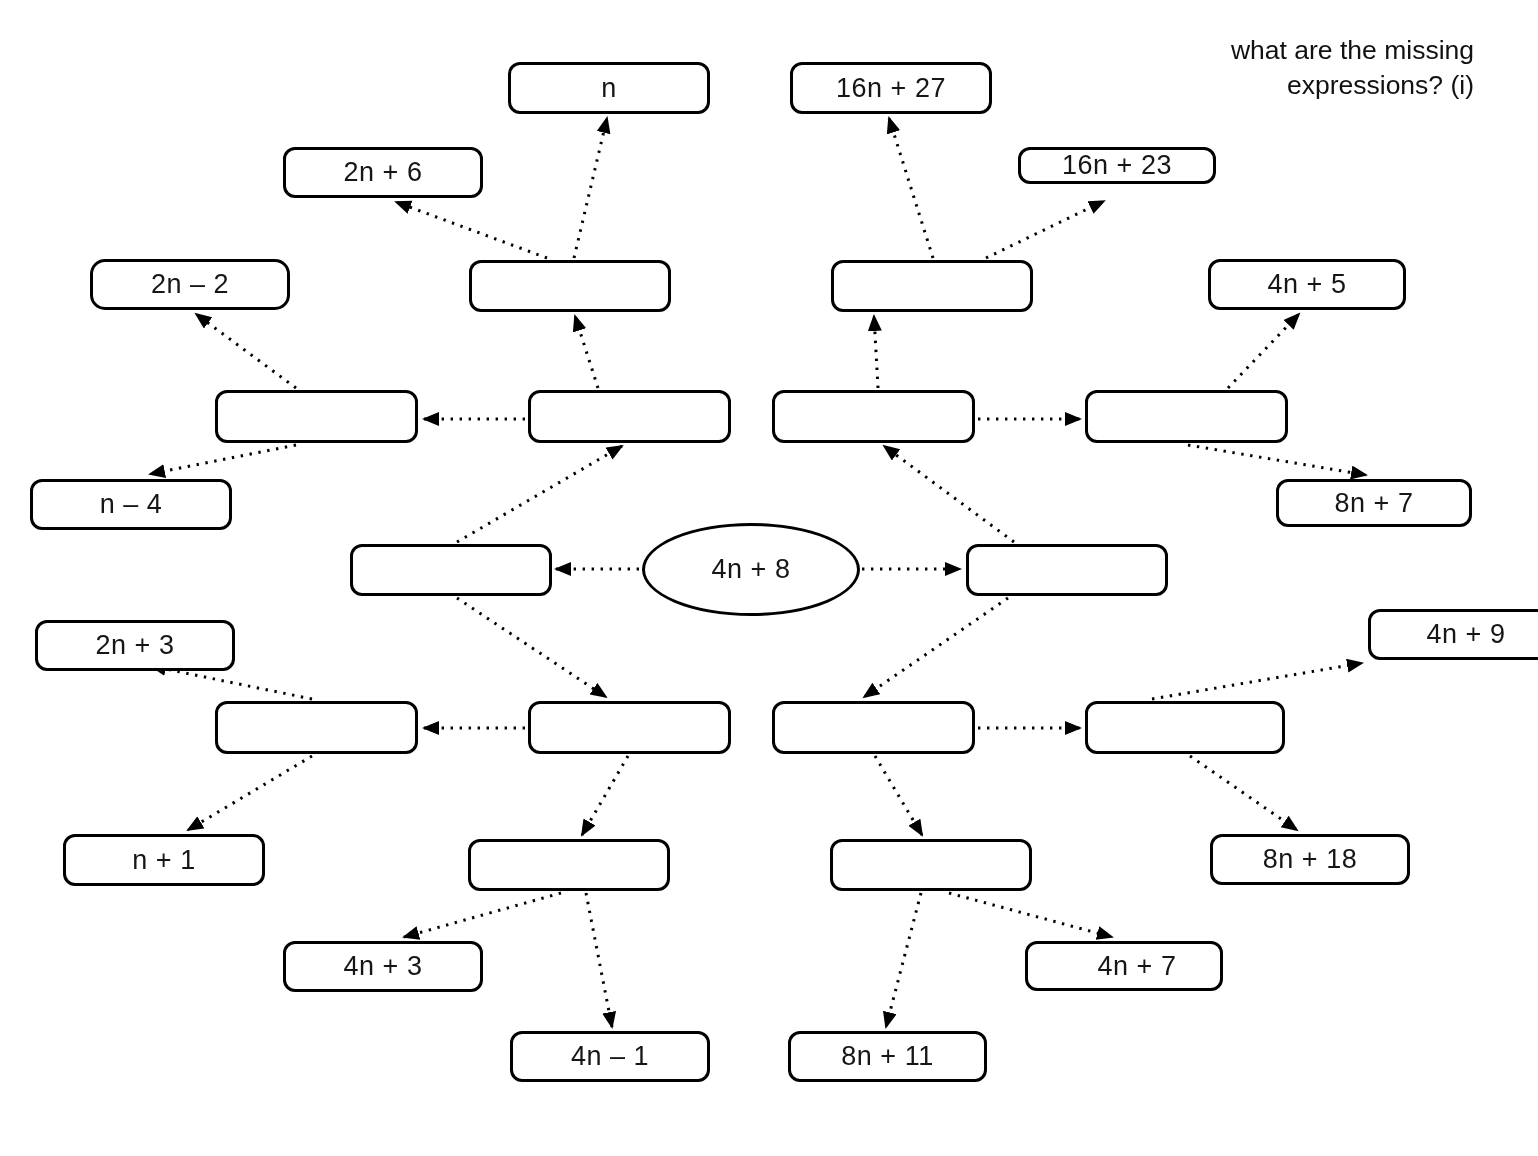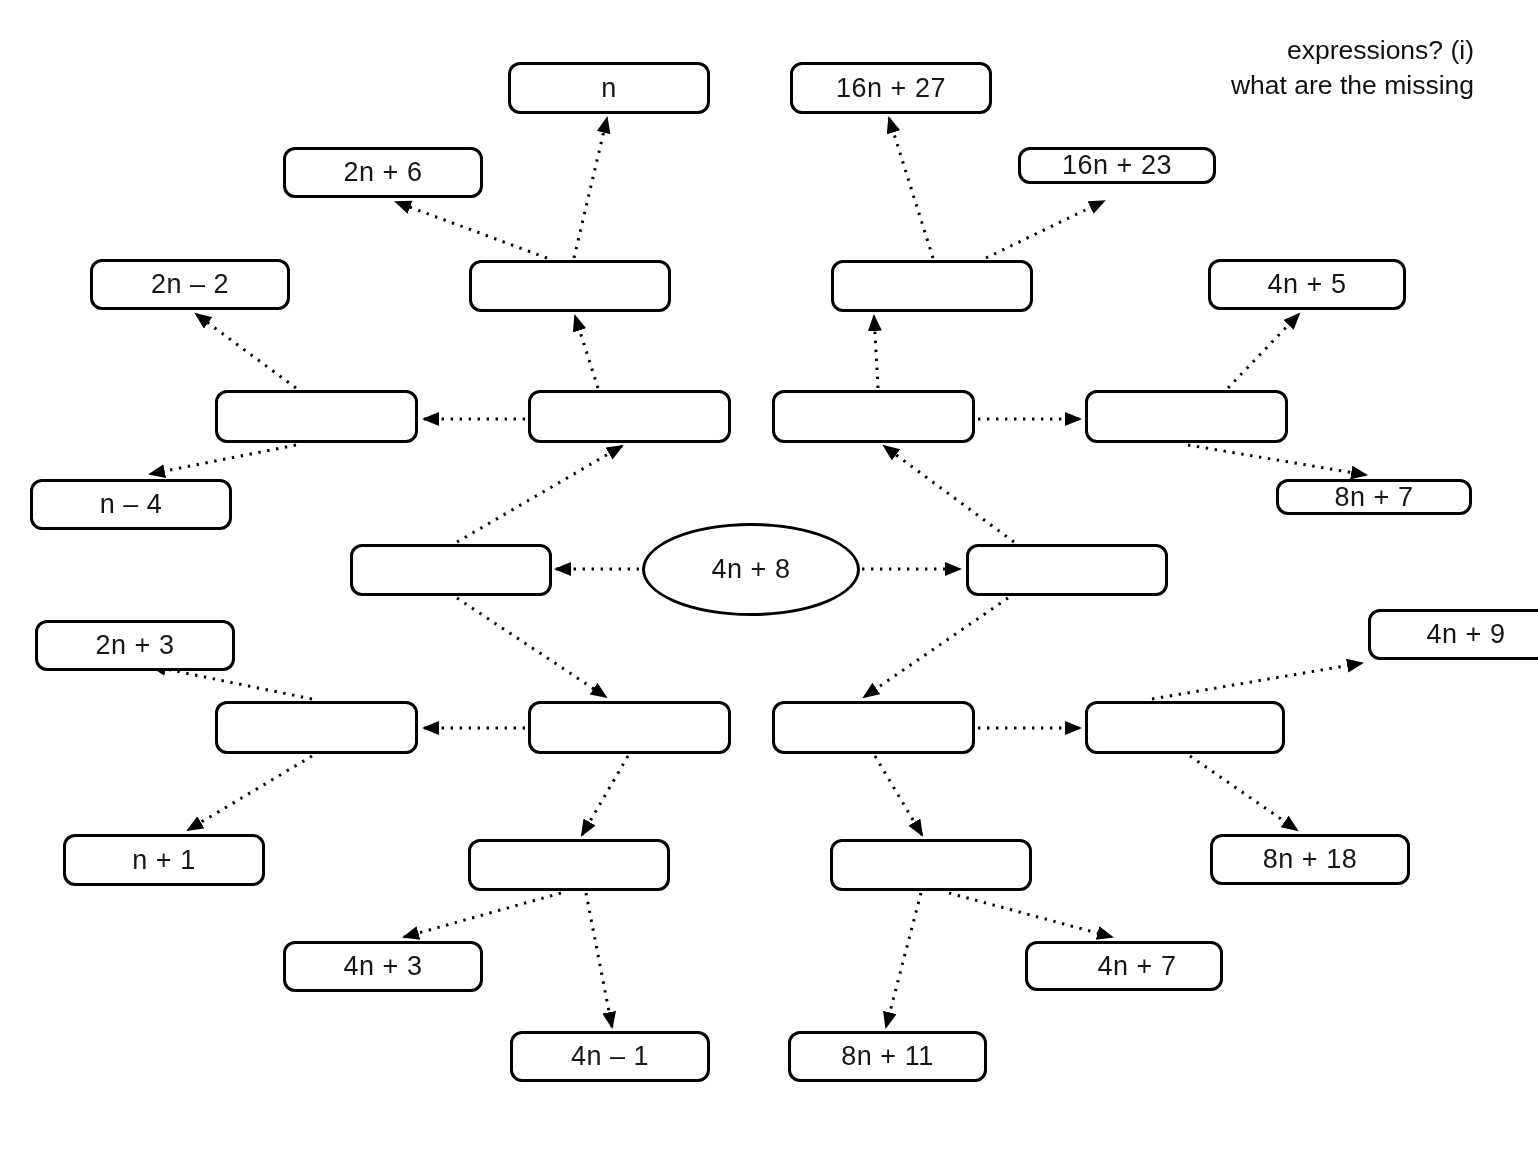--- a/index.html
+++ b/index.html
@@ -114,40 +114,40 @@
         <line x1="1190" y1="756" x2="1297" y2="830" class="edge" marker-end="url(#ah)"></line>
         <line x1="561" y1="893" x2="404" y2="937" class="edge" marker-end="url(#ah)"></line>
         <line x1="586" y1="893" x2="612" y2="1027" class="edge" marker-end="url(#ah)"></line>
         <line x1="921" y1="893" x2="886" y2="1027" class="edge" marker-end="url(#ah)"></line>
         <line x1="949" y1="893" x2="1112" y2="937" class="edge" marker-end="url(#ah)"></line>
       </g>
   </svg>
 
 
   <div id="question-block">
+    <div>what are the missing</div>
     <div>expressions? (i)</div>
-    <div>what are the missing</div>
   </div>
 
   <div id="node-layer">
       <div class="node ellipse" style="left: 642px; top: 523px; width: 218px; height: 93px;">4n + 8</div>
       <div class="node" style="left: 508px; top: 62px; width: 202px; height: 52px;">n</div>
       <div class="node" style="left: 790px; top: 62px; width: 202px; height: 52px;">16n + 27</div>
       <div class="node" style="left: 283px; top: 147px; width: 200px; height: 51px;">2n + 6</div>
       <div class="node" style="left: 1018px; top: 147px; width: 198px; height: 37px;">16n + 23</div>
-      <div class="node" style="left: 90px; top: 259px; width: 200px; height: 51px;">2n – 2</div>
+      <div class="node" style="left: 90px; top: 259px; width: 200px; height: 51px; border-radius: 15px;">2n – 2</div>
       <div class="node" style="left: 469px; top: 260px; width: 202px; height: 52px;"></div>
       <div class="node" style="left: 831px; top: 260px; width: 202px; height: 52px;"></div>
       <div class="node" style="left: 1208px; top: 259px; width: 198px; height: 51px;">4n + 5</div>
       <div class="node" style="left: 215px; top: 390px; width: 203px; height: 53px;"></div>
       <div class="node" style="left: 528px; top: 390px; width: 203px; height: 53px;"></div>
       <div class="node" style="left: 772px; top: 390px; width: 203px; height: 53px;"></div>
       <div class="node" style="left: 1085px; top: 390px; width: 203px; height: 53px;"></div>
       <div class="node" style="left: 30px; top: 479px; width: 202px; height: 51px;">n – 4</div>
-      <div class="node" style="left: 1276px; top: 479px; width: 196px; height: 36px;">8n + 7</div>
+      <div class="node" style="left: 1276px; top: 479px; width: 196px; height: 48px;">8n + 7</div>
       <div class="node" style="left: 350px; top: 544px; width: 202px; height: 52px;"></div>
       <div class="node" style="left: 966px; top: 544px; width: 202px; height: 52px;"></div>
       <div class="node" style="left: 35px; top: 611px; width: 200px; height: 51px; margin-top: 9px;">2n + 3</div>
       <div class="node" style="left: 1340px; top: 609px; width: 196px; height: 51px; margin-left: 28px;">4n + 9</div>
       <div class="node" style="left: 215px; top: 701px; width: 203px; height: 53px;"></div>
       <div class="node" style="left: 528px; top: 701px; width: 203px; height: 53px;"></div>
       <div class="node" style="left: 772px; top: 701px; width: 203px; height: 53px;"></div>
       <div class="node" style="left: 1085px; top: 701px; width: 200px; height: 53px;"></div>
       <div class="node" style="left: 63px; top: 834px; width: 202px; height: 52px;">n + 1</div>
       <div class="node" style="left: 468px; top: 839px; width: 202px; height: 52px;"></div>

